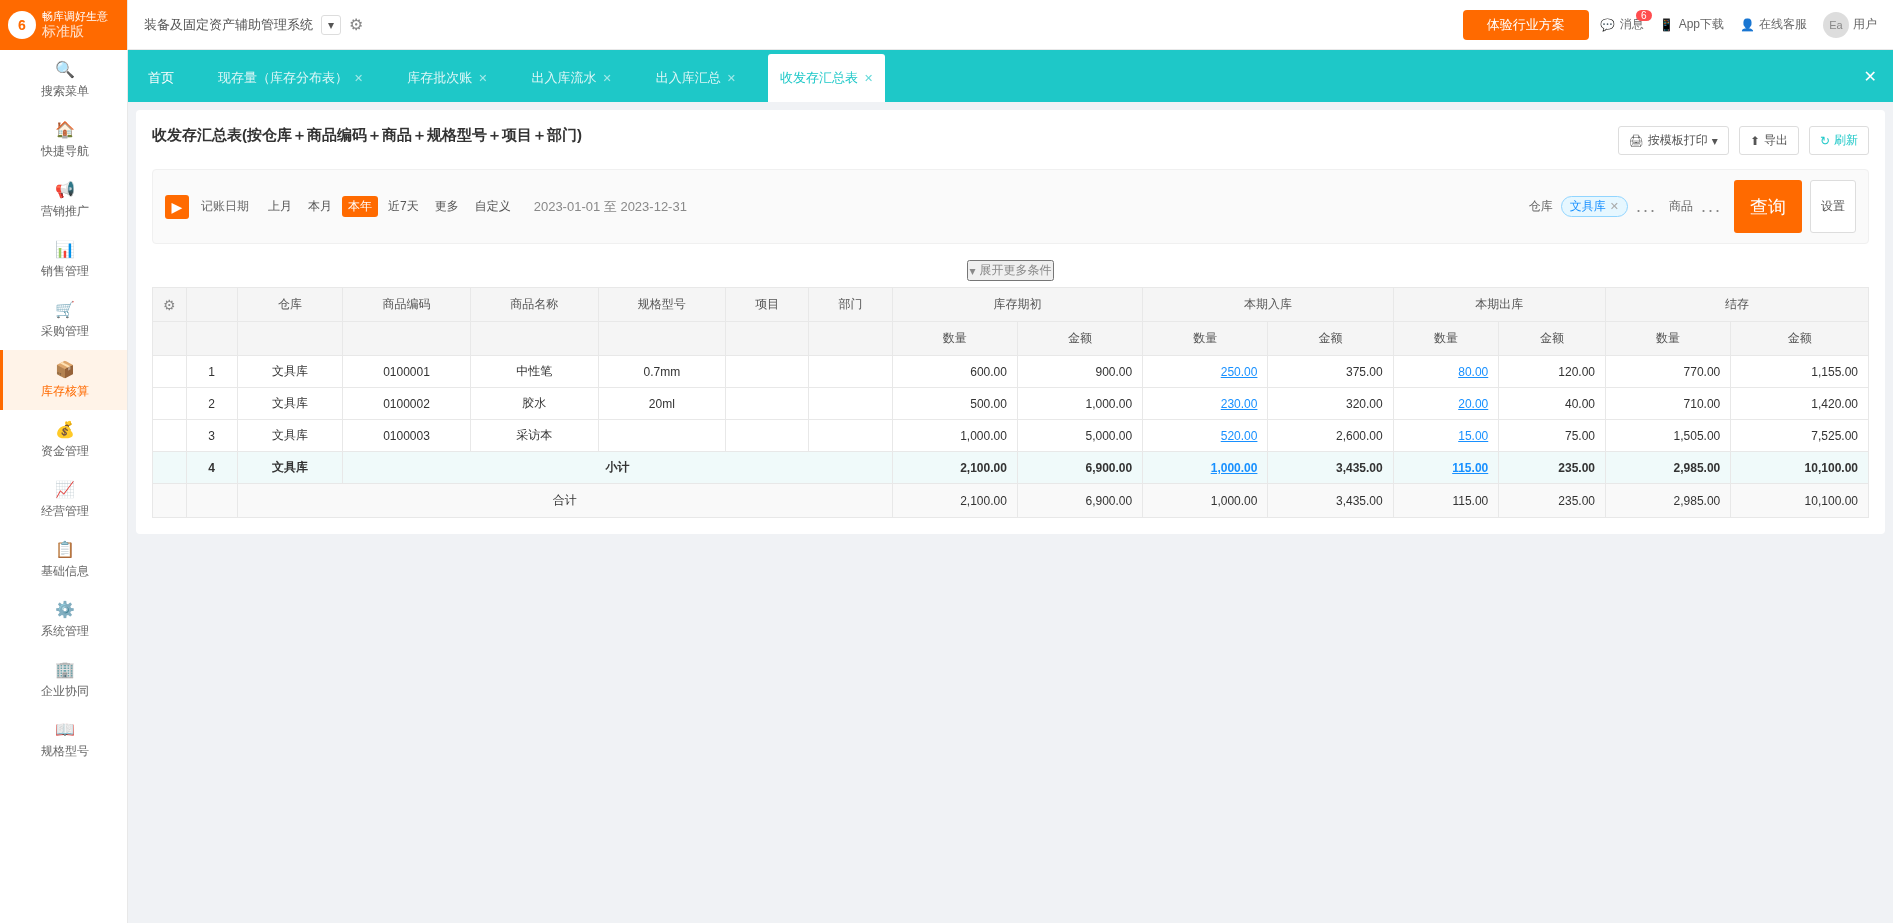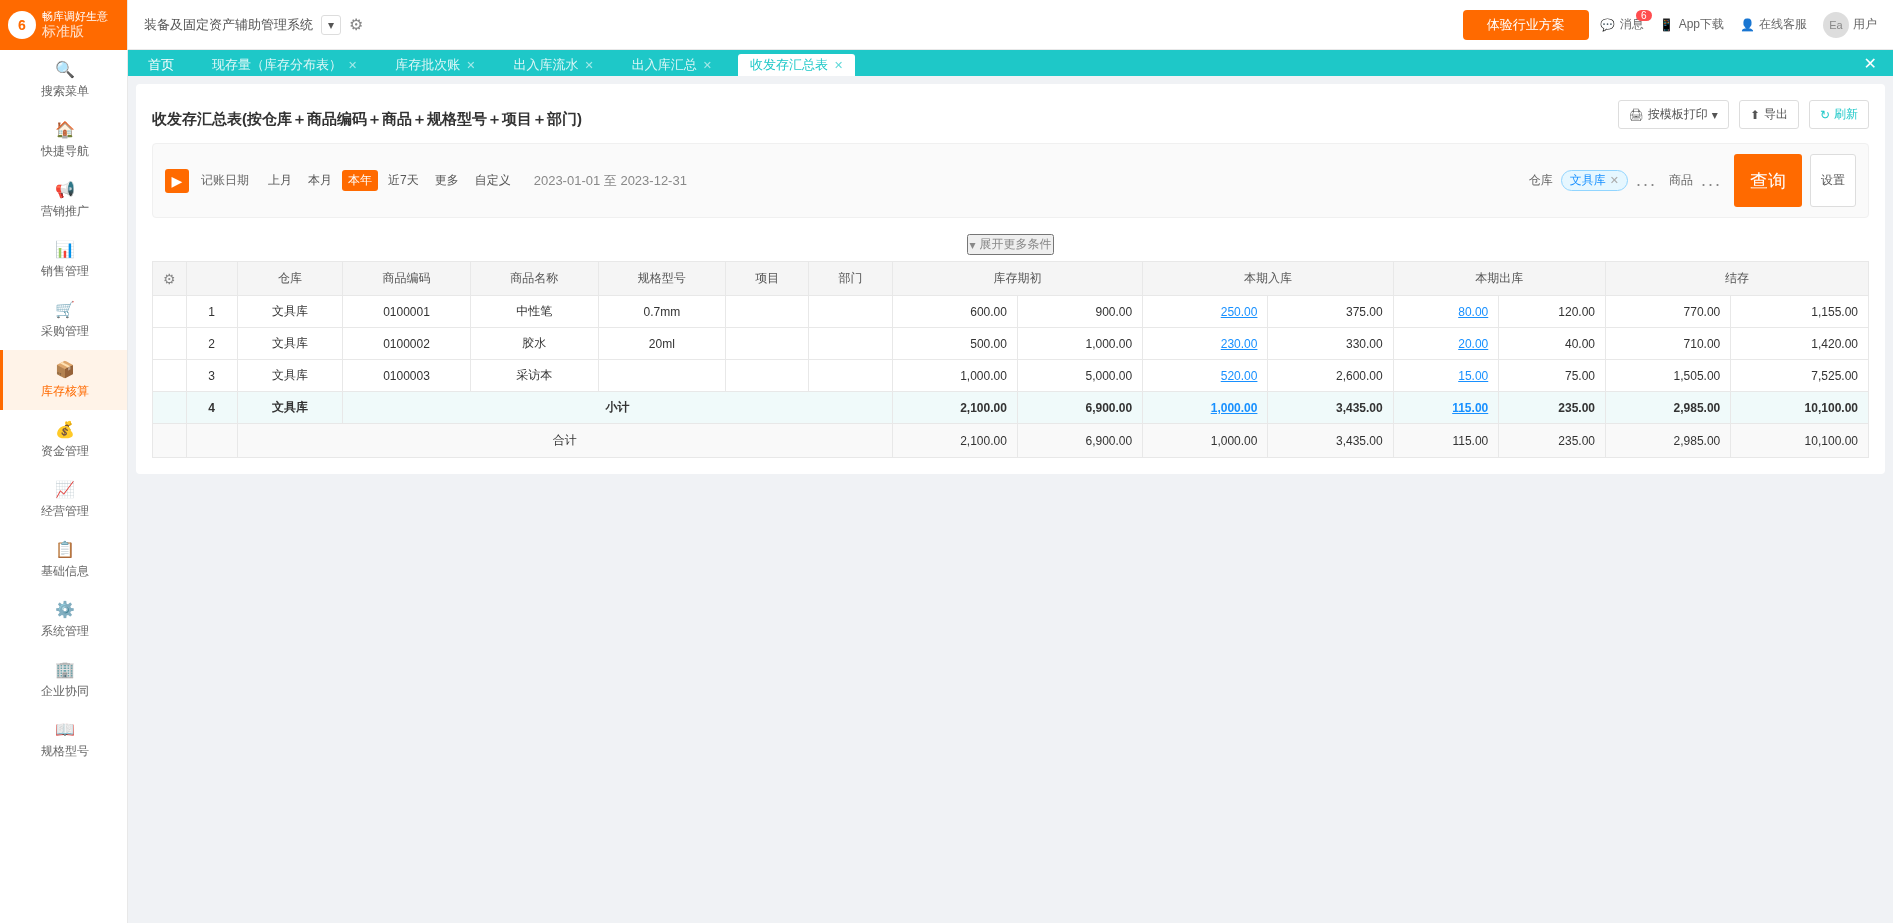--- a/index.html
+++ b/index.html
@@ -23,33 +23,33 @@
     .topbar { height: 50px; background: #fff; border-bottom: 1px solid #e8e8e8; display: flex; align-items: center; padding: 0 16px; gap: 12px; }
     .topbar-title { font-size: 13px; color: #555; flex: 1; display: flex; align-items: center; gap: 8px; }
     .topbar-dropdown { border: 1px solid #ddd; border-radius: 3px; padding: 2px 6px; font-size: 12px; cursor: pointer; display: flex; align-items: center; gap: 4px; }
     .topbar-trial-btn { background: #ff6a00; color: #fff; border: none; border-radius: 4px; padding: 6px 24px; font-size: 13px; cursor: pointer; }
     .topbar-actions { display: flex; align-items: center; gap: 16px; font-size: 12px; color: #666; }
     .topbar-action-item { display: flex; align-items: center; gap: 4px; cursor: pointer; position: relative; }
     .badge { background: #ff4d4f; color: #fff; border-radius: 10px; font-size: 10px; padding: 0 4px; position: absolute; top: -6px; right: -8px; min-width: 16px; text-align: center; }
     .user-avatar { width: 26px; height: 26px; background: #ddd; border-radius: 50%; display: flex; align-items: center; justify-content: center; font-size: 11px; color: #888; }
 
     
-    .tabs { height: 26px; background: #1ec8c8; display: flex; align-items: stretch; padding: 0 8px; gap: 14px; overflow-x: auto; }
+    .tabs { height: 52px; background: #1ec8c8; display: flex; align-items: stretch; padding: 0 8px; gap: 20px; overflow-x: auto; }
     .tab { display: flex; align-items: center; padding: 0 12px; gap: 6px; font-size: 13px; color: rgba(255,255,255,0.85); cursor: pointer; white-space: nowrap; border-radius: 3px 3px 0 0; margin-top: 4px; }
     .tab.active { background: #fff; color: #1ec8c8; font-weight: 500; }
     .tab.home { color: #fff; }
     .tab-close { font-size: 11px; color: inherit; opacity: 0.7; }
     .tabs-close-all { margin-left: auto; display: flex; align-items: center; color: #fff; font-size: 16px; cursor: pointer; padding: 0 8px; }
 
     
     .page-content { flex: 1; overflow-y: auto; background: #f0f2f5; padding: 0; }
     .page-inner { background: #fff; margin: 8px; border-radius: 4px; padding: 16px; }
 
     
-    .page-header { display: flex; align-items: flex-end; justify-content: space-between; margin-bottom: 14px; gap: 26px; }
+    .page-header { display: flex; align-items: flex-start; justify-content: space-between; margin-bottom: 14px; gap: 26px; }
     .page-title { font-size: 15px; font-weight: bold; color: #333; }
     .page-header-actions { display: flex; align-items: center; gap: 10px; }
     .header-action-btn { display: flex; align-items: center; gap: 4px; padding: 5px 10px; border: 1px solid #ddd; border-radius: 3px; cursor: pointer; font-size: 12px; color: #555; background: #fff; }
     .refresh-btn { color: #1ec8c8; cursor: pointer; font-size: 12px; display: flex; align-items: center; gap: 4px; }
 
     
     .filter-bar { display: flex; align-items: center; gap: 12px; margin-bottom: 10px; padding: 10px 12px; background: #fafafa; border: 1px solid #f0f0f0; border-radius: 4px; }
     .filter-expand-btn { width: 24px; height: 24px; background: #ff6a00; color: #fff; border: none; border-radius: 3px; cursor: pointer; display: flex; align-items: center; justify-content: center; font-size: 14px; }
     .filter-section { display: flex; align-items: center; gap: 13px; flex: 1; }
     .filter-label { color: #666; font-size: 12px; white-space: nowrap; }
@@ -279,20 +279,38 @@
             <th>商品编码</th>
             <th>商品名称</th>
             <th>规格型号</th>
             <th>项目</th>
             <th>部门</th>
             <th colspan="2" class="th-group">库存期初</th>
             <th colspan="2" class="th-group">本期入库</th>
             <th colspan="2" class="th-group">本期出库</th>
             <th colspan="2" class="th-group">结存</th>
           </tr>
+          <tr>
+            <th></th>
+            <th></th>
+            <th></th>
+            <th></th>
+            <th></th>
+            <th></th>
+            <th></th>
+            <th></th>
+            <th>数量</th>
+            <th>金额</th>
+            <th>数量</th>
+            <th>金额</th>
+            <th>数量</th>
+            <th>金额</th>
+            <th>数量</th>
+            <th>金额</th>
+          </tr>
         </thead>
         <tbody id="table-body">
             <tr>
     <td></td>
     <td>1</td>
     <td>文具库</td>
     <td>0100001</td>
     <td>中性笔</td>
     <td>0.7mm</td>
     <td></td>
@@ -311,21 +329,21 @@
     <td>2</td>
     <td>文具库</td>
     <td>0100002</td>
     <td>胶水</td>
     <td>20ml</td>
     <td></td>
     <td></td>
     <td class="num-right">500.00</td>
     <td class="num-right">1,000.00</td>
     <td class="num-right"><span class="num-link">230.00</span></td>
-    <td class="num-right">330.00</td>
+    <td class="num-right">320.00</td>
     <td class="num-right"><span class="num-link">20.00</span></td>
     <td class="num-right">40.00</td>
     <td class="num-right">710.00</td>
     <td class="num-right">1,420.00</td>
   </tr>
             <tr>
     <td></td>
     <td>3</td>
     <td>文具库</td>
     <td>0100003</td>

